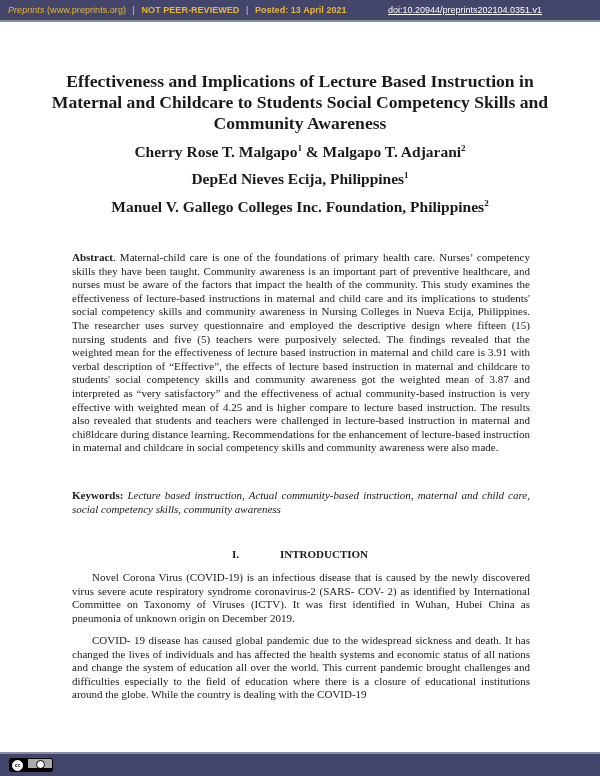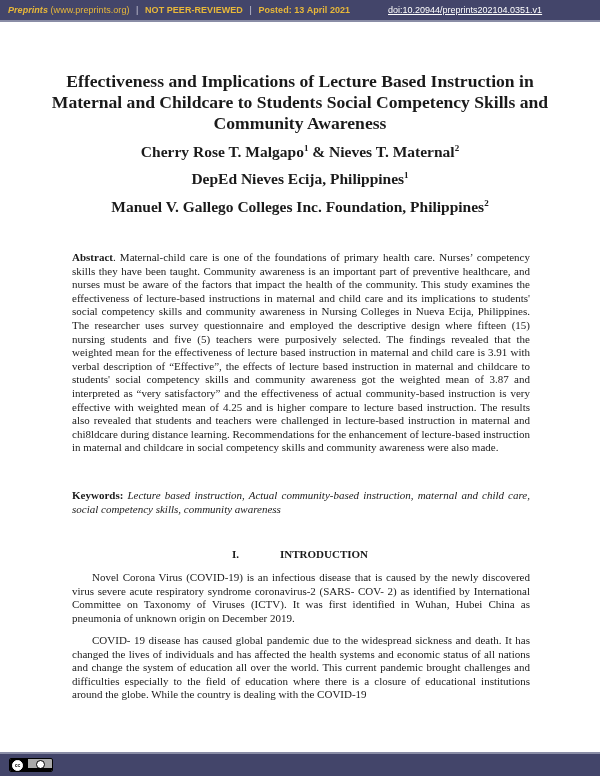--- a/index.html
+++ b/index.html
@@ -1,19 +1,19 @@
 <!DOCTYPE html>
 <html><head>
 <meta charset="utf-8">
 <style>
   html, body { margin:0; padding:0; }
   body { width:600px; height:776px; background:#ffffff; position:relative; overflow:hidden; font-family:"Liberation Serif", serif; color:#1a1a1a; }
   .topbar { position:absolute; left:0; top:0; width:600px; height:22px; background:#43456a; border-bottom:2px solid #8a8da6; box-sizing:border-box; }
   .topbar .left { position:absolute; left:8px; top:5px; font-family:"Liberation Sans", sans-serif; font-size:9px; color:#e8b83a; white-space:nowrap; letter-spacing:0.05px; }
-  .topbar .left .brand { font-style:italic; font-weight:bold; }
+  .topbar .left .brand { font-style:italic; font-weight:normal; }
   .topbar .left .sep { color:#c9c9d9; margin:0 4px; }
   .topbar .left .bold { font-weight:bold;text-align:center; }
   .topbar .doi { position:absolute; left:388px; top:5px; font-family:"Liberation Sans", sans-serif; font-size:9px; color:#ffffff; text-decoration:underline; white-space:nowrap; }
 
   .title { position:absolute; left:50px; width:500px; top:71px; text-align:center; font-weight:bold; font-size:17.6px; line-height:21px; }
   .authors { position:absolute; left:0; width:600px; top:142px; text-align:center; font-weight:bold; font-size:15.5px; line-height:20px; }
   .affil1 { position:absolute; left:0; width:600px; top:169px; text-align:center; font-weight:bold; font-size:15.5px; line-height:20px; }
   .affil2 { position:absolute; left:0; width:600px; top:197px; text-align:center; font-weight:bold; font-size:15.5px; line-height:20px; }
   sup { font-size:9px; vertical-align:6px; line-height:0; }
 
@@ -47,21 +47,21 @@
     <span class="bold">NOT PEER-REVIEWED</span>
     <span class="sep">|</span>
     <span class="bold">Posted: 13 April 2021</span>
   </div>
   <span class="doi">doi:10.20944/preprints202104.0351.v1</span>
 </div>
 
 <div class="title">Effectiveness and Implications of Lecture Based Instruction in Maternal and Childcare to Students Social Competency Skills and Community Awareness</div>
 
 <div class="authors">
-  <span>Cherry Rose T. Malgapo</span><sup>1</sup><span> &amp; </span><span>Nieves T. Maternal</span><sup>2</sup>
+  <span>Cherry Rose T. Malgapo</span><sup>1</sup><span> &amp; </span><span>Malgapo T. Adjarani</span><sup>2</sup>
 </div>
 
 <div class="affil1">
   <span>DepEd Nieves Ecija, Philippines</span><sup>1</sup>
 </div>
 <div class="affil2">
   <span>Manuel V. Gallego Colleges Inc. Foundation, Philippines</span><sup>2</sup>
 </div>
 
 <div class="abstract">

